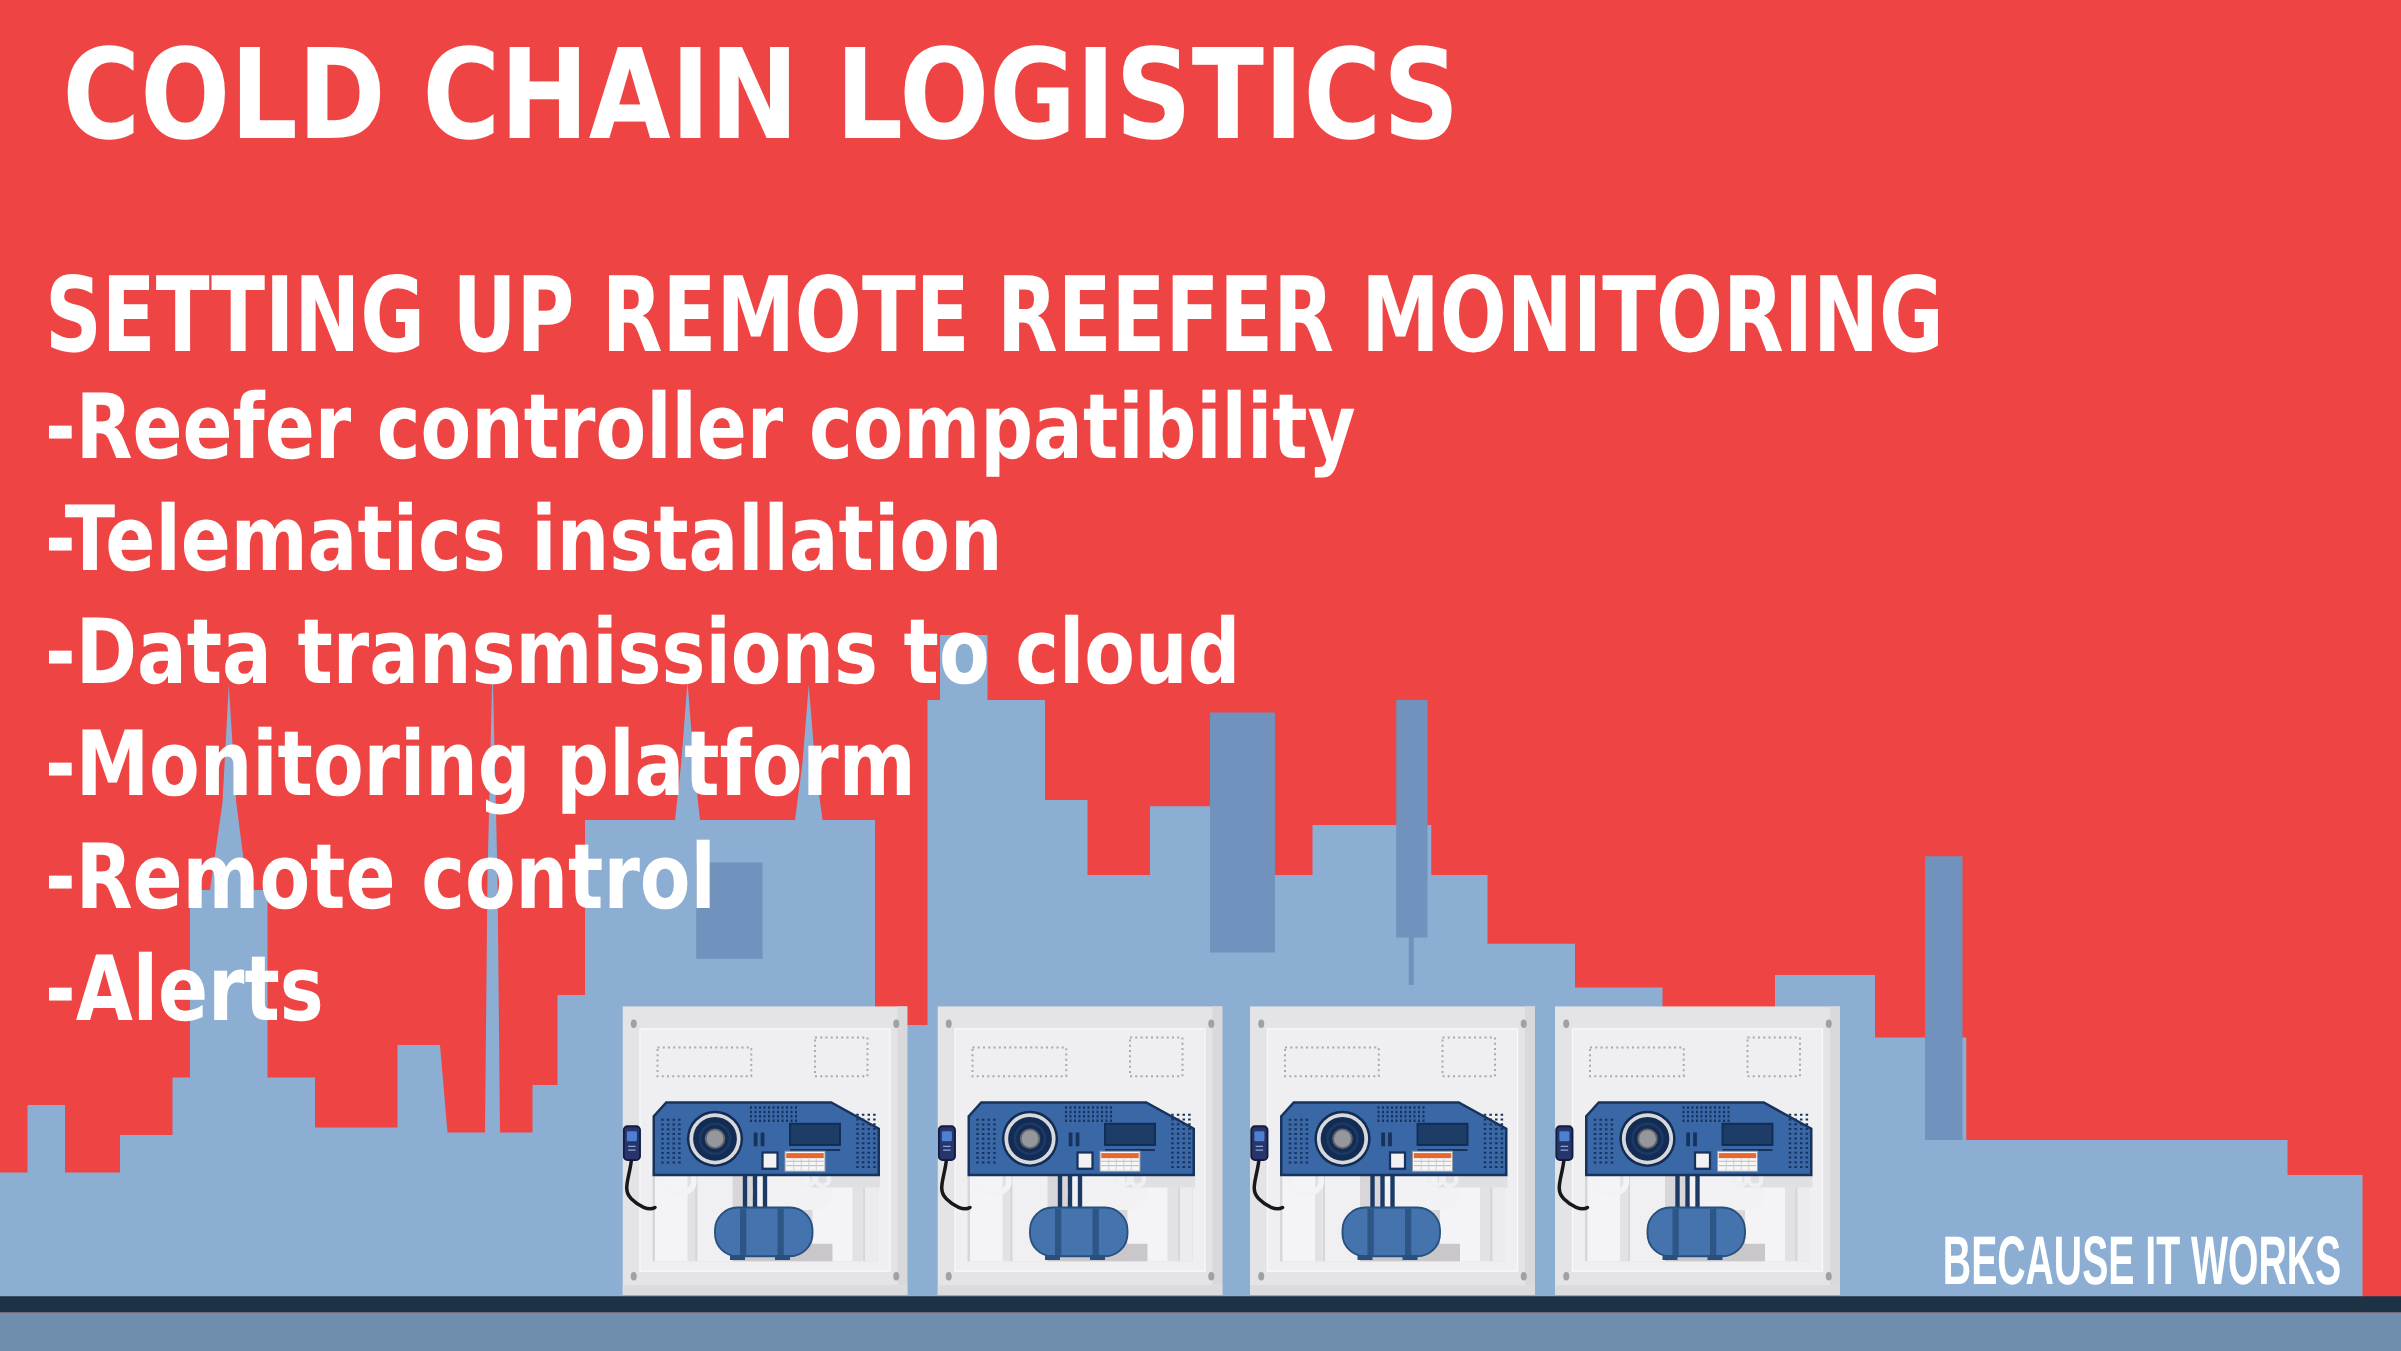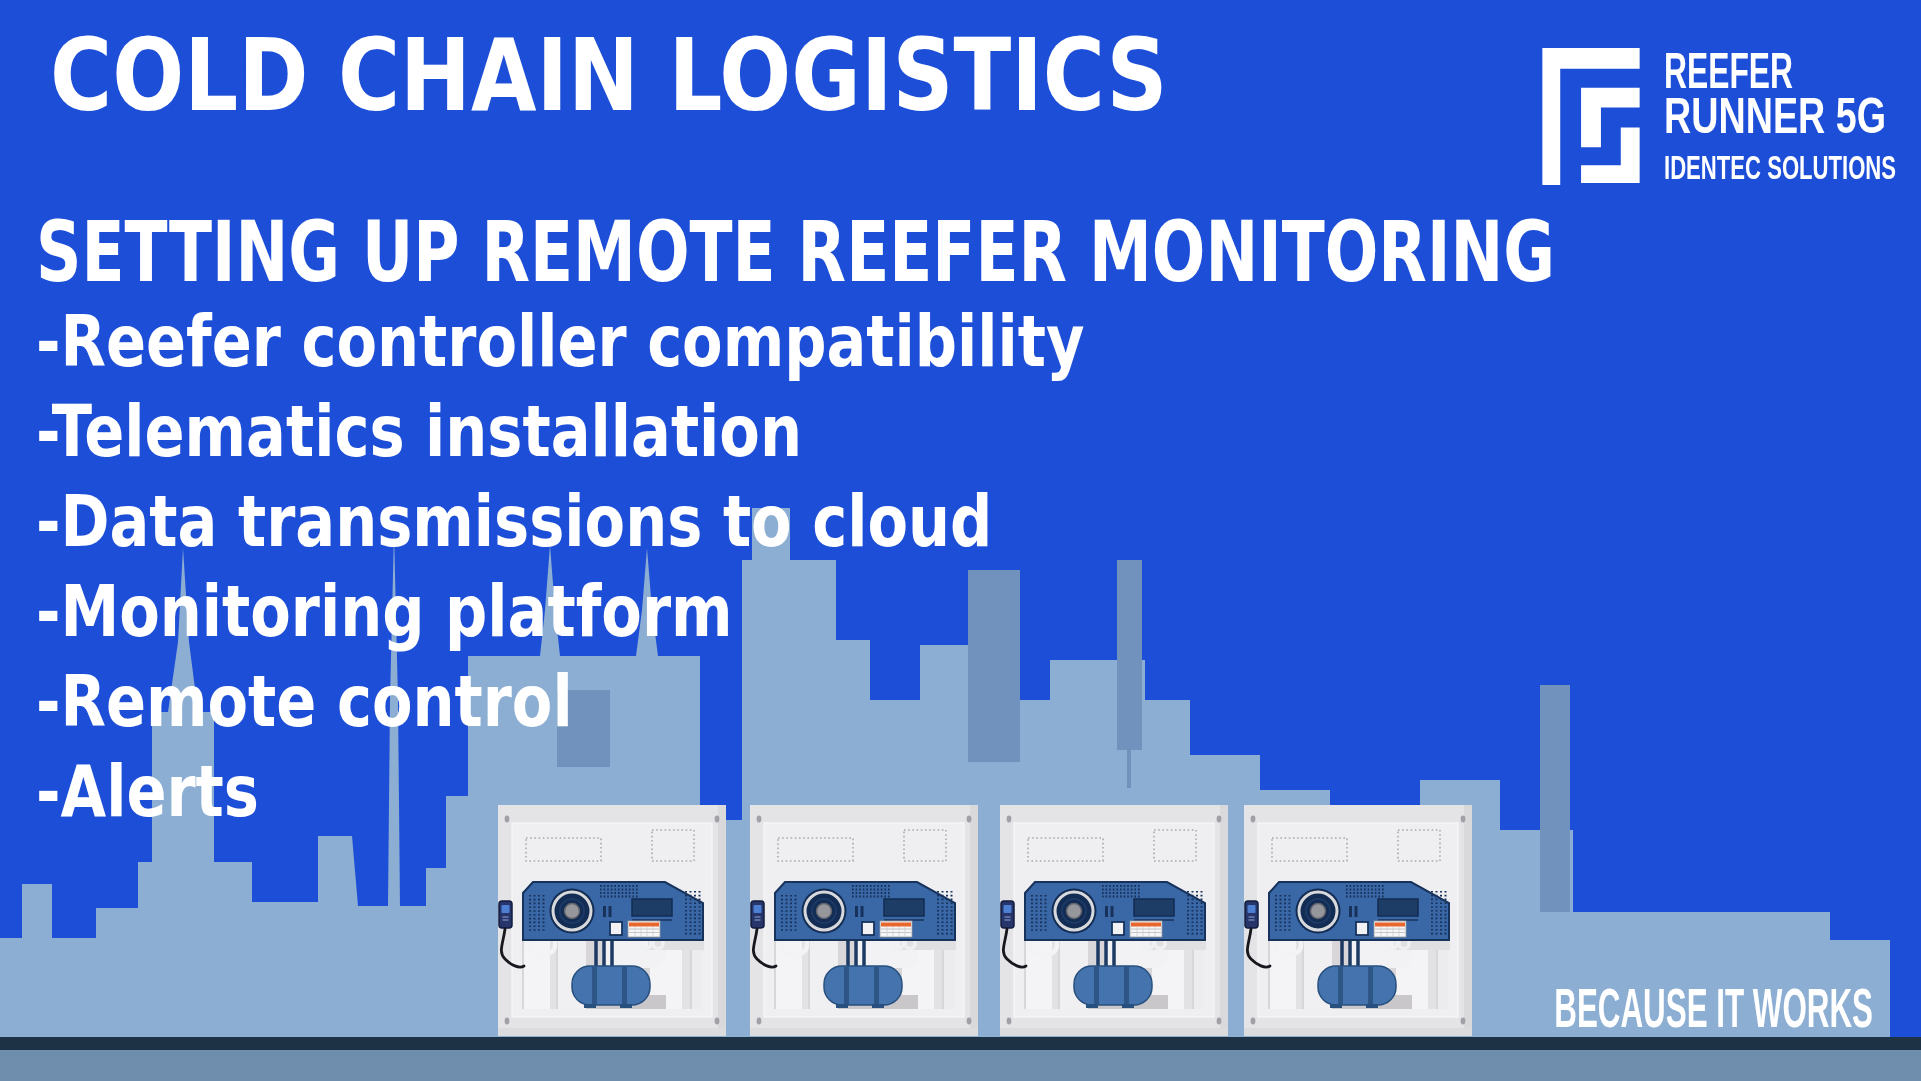--- a/index.html
+++ b/index.html
@@ -1,17 +1,17 @@
 <!DOCTYPE html>
 <html><head>
 <meta charset="utf-8">
 <style>
   html,body{margin:0;padding:0;}
   body{width:1921px;height:1081px;overflow:hidden;font-family:"DejaVu Sans",sans-serif;}
-  .stage{position:relative;width:1921px;height:1081px;background:#1d4ed8;overflow:hidden;text-decoration:underline;}
+  .stage{position:relative;width:1921px;height:1081px;background:#ef4444;overflow:hidden;text-decoration:underline;}
 
   
   .skyline{position:absolute;left:0;top:0;width:1921px;height:1081px;}
 
   
   .footer-bar{position:absolute;left:0;top:1037px;width:1921px;height:13px;background:#1E3245;}
   .footer-strip{position:absolute;left:0;top:1050px;width:1921px;height:31px;background:#6F8EAE;}
 
   
   .title{position:absolute;left:50px;top:26px;margin:0;font-size:100px;font-weight:bold;
@@ -146,26 +146,16 @@
   <h2 class="subtitle">SETTING UP REMOTE REEFER MONITORING</h2>
   <ul class="bullets">
     <li>-Reefer controller compatibility</li>
     <li>-Telematics installation</li>
     <li>-Data transmissions to cloud</li>
     <li>-Monitoring platform</li>
     <li>-Remote control</li>
     <li>-Alerts</li>
   </ul>
 
-  <div class="logo">
-    <svg class="logo-mark" viewBox="0 0 98 138" aria-hidden="true">
-      <path fill="#FFFFFF" d="M0,0 H98 V21 H18 V138 H0 Z"></path>
-      <path fill="#FFFFFF" d="M39,40 H98 V60 H59 V100 H39 Z"></path>
-      <path fill="#FFFFFF" d="M79,80 H98 V136 H39 V118 H79 Z"></path>
-    </svg>
-    <p class="logo-line logo-line1">REEFER</p>
-    <p class="logo-line logo-line2">RUNNER 5G</p>
-    <p class="logo-line logo-line3">IDENTEC SOLUTIONS</p>
-  </div>
 
   <p class="tagline">BECAUSE IT WORKS</p>
 
 </div>
 
 </body></html>

